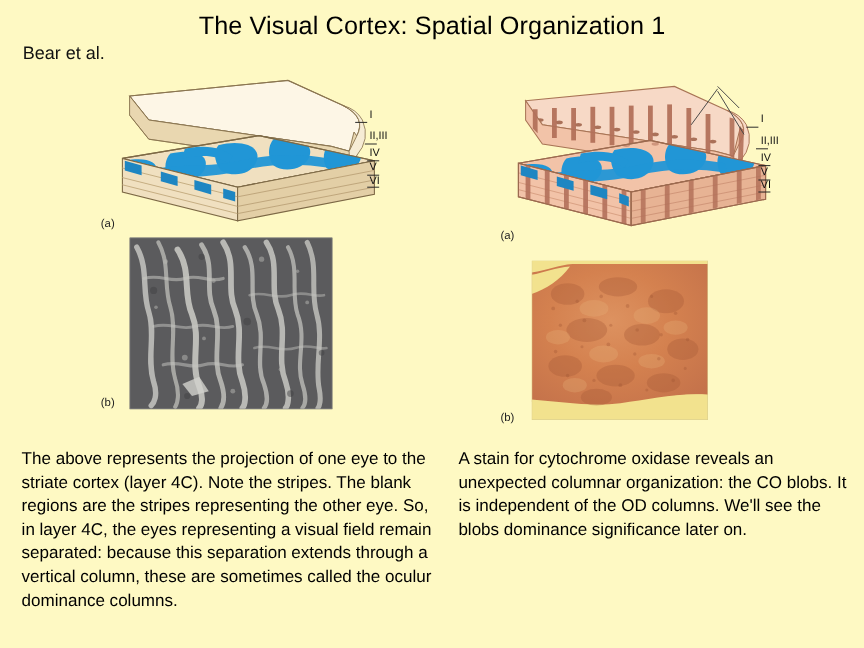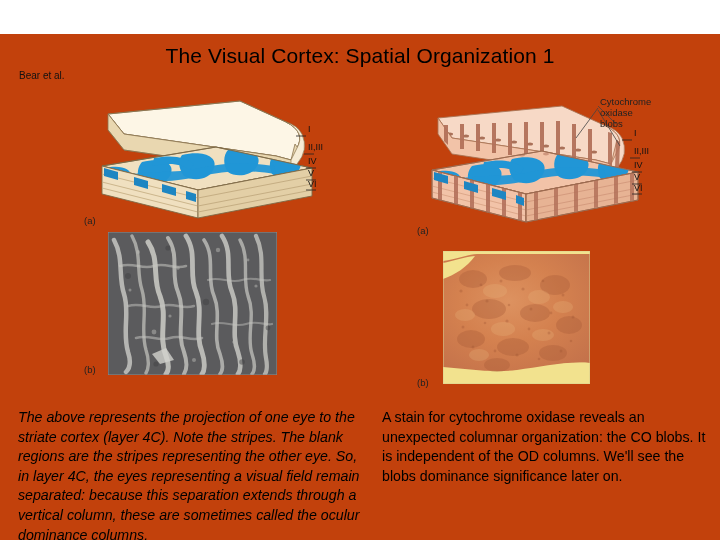--- a/index.html
+++ b/index.html
@@ -11,39 +11,38 @@
     width: 720px;
     height: 540px;
     position: relative;
     overflow: hidden;
     font-family: "Liberation Sans", sans-serif;
     color: #000000;
   }
   .slide {
     position: absolute;
     inset: 0;
-    background: #c2410c;
-    margin-top: 34px;
+    background: #fef9c3;
   }
   #slide-title {
     position: absolute;
     left: 0;
     top: 10px;
     width: 720px;
     text-align: center;
     font-size: 21px;
     font-weight: normal;
     letter-spacing: 0.1px;
     color: #000;
   }
   #attribution {
     position: absolute;
     left: 19px;
     top: 36px;
-    font-size: 10px;
+    font-size: 15px;
     color: #111;
   }
 
   
   .figure-panel { position: absolute; }
   .panel-tag {
     position: absolute;
     font-size: 9.5px;
     color: #222;
   }
@@ -70,21 +69,21 @@
   }
 
   
   .body-text {
     position: absolute;
     font-size: 14.2px;
     line-height: 19.6px;
     color: #000;
     white-space: pre-line;
   }
-  #left-paragraph  { left: 18px;  top: 374px; width: 346px; font-style: italic; }
+  #left-paragraph  { left: 18px;  top: 374px; width: 346px; }
   #right-paragraph { left: 382px; top: 374px; width: 330px; }
 
   svg { display: block; }
 </style>
 </head>
 <body>
 
 <div class="slide">
 
   <div id="slide-title">The Visual Cortex: Spatial Organization 1</div>
@@ -344,25 +343,20 @@
 
       <g stroke="#222" stroke-width="0.8" fill="none">
         <path d="M192,48 L202,48"></path>
         <path d="M200,66 L210,66"></path>
         <path d="M202,80 L212,80"></path>
         <path d="M202,92 L212,92"></path>
         <path d="M202,102 L212,102"></path>
       </g>
     </svg>
 
-    <div class="anno-text" style="left:170px; top:4px;">
-      <div>Cytochrome</div>
-      <div>oxidase</div>
-      <div>blobs</div>
-    </div>
 
     <div class="layer-labels" style="left:204px; top:37px;">
       <div>I</div>
       <div style="margin-top:7px;">II,III</div>
       <div style="margin-top:3px;">IV</div>
       <div style="margin-top:1px;">V</div>
       <div style="margin-top:0px;">VI</div>
     </div>
   </div>
 

